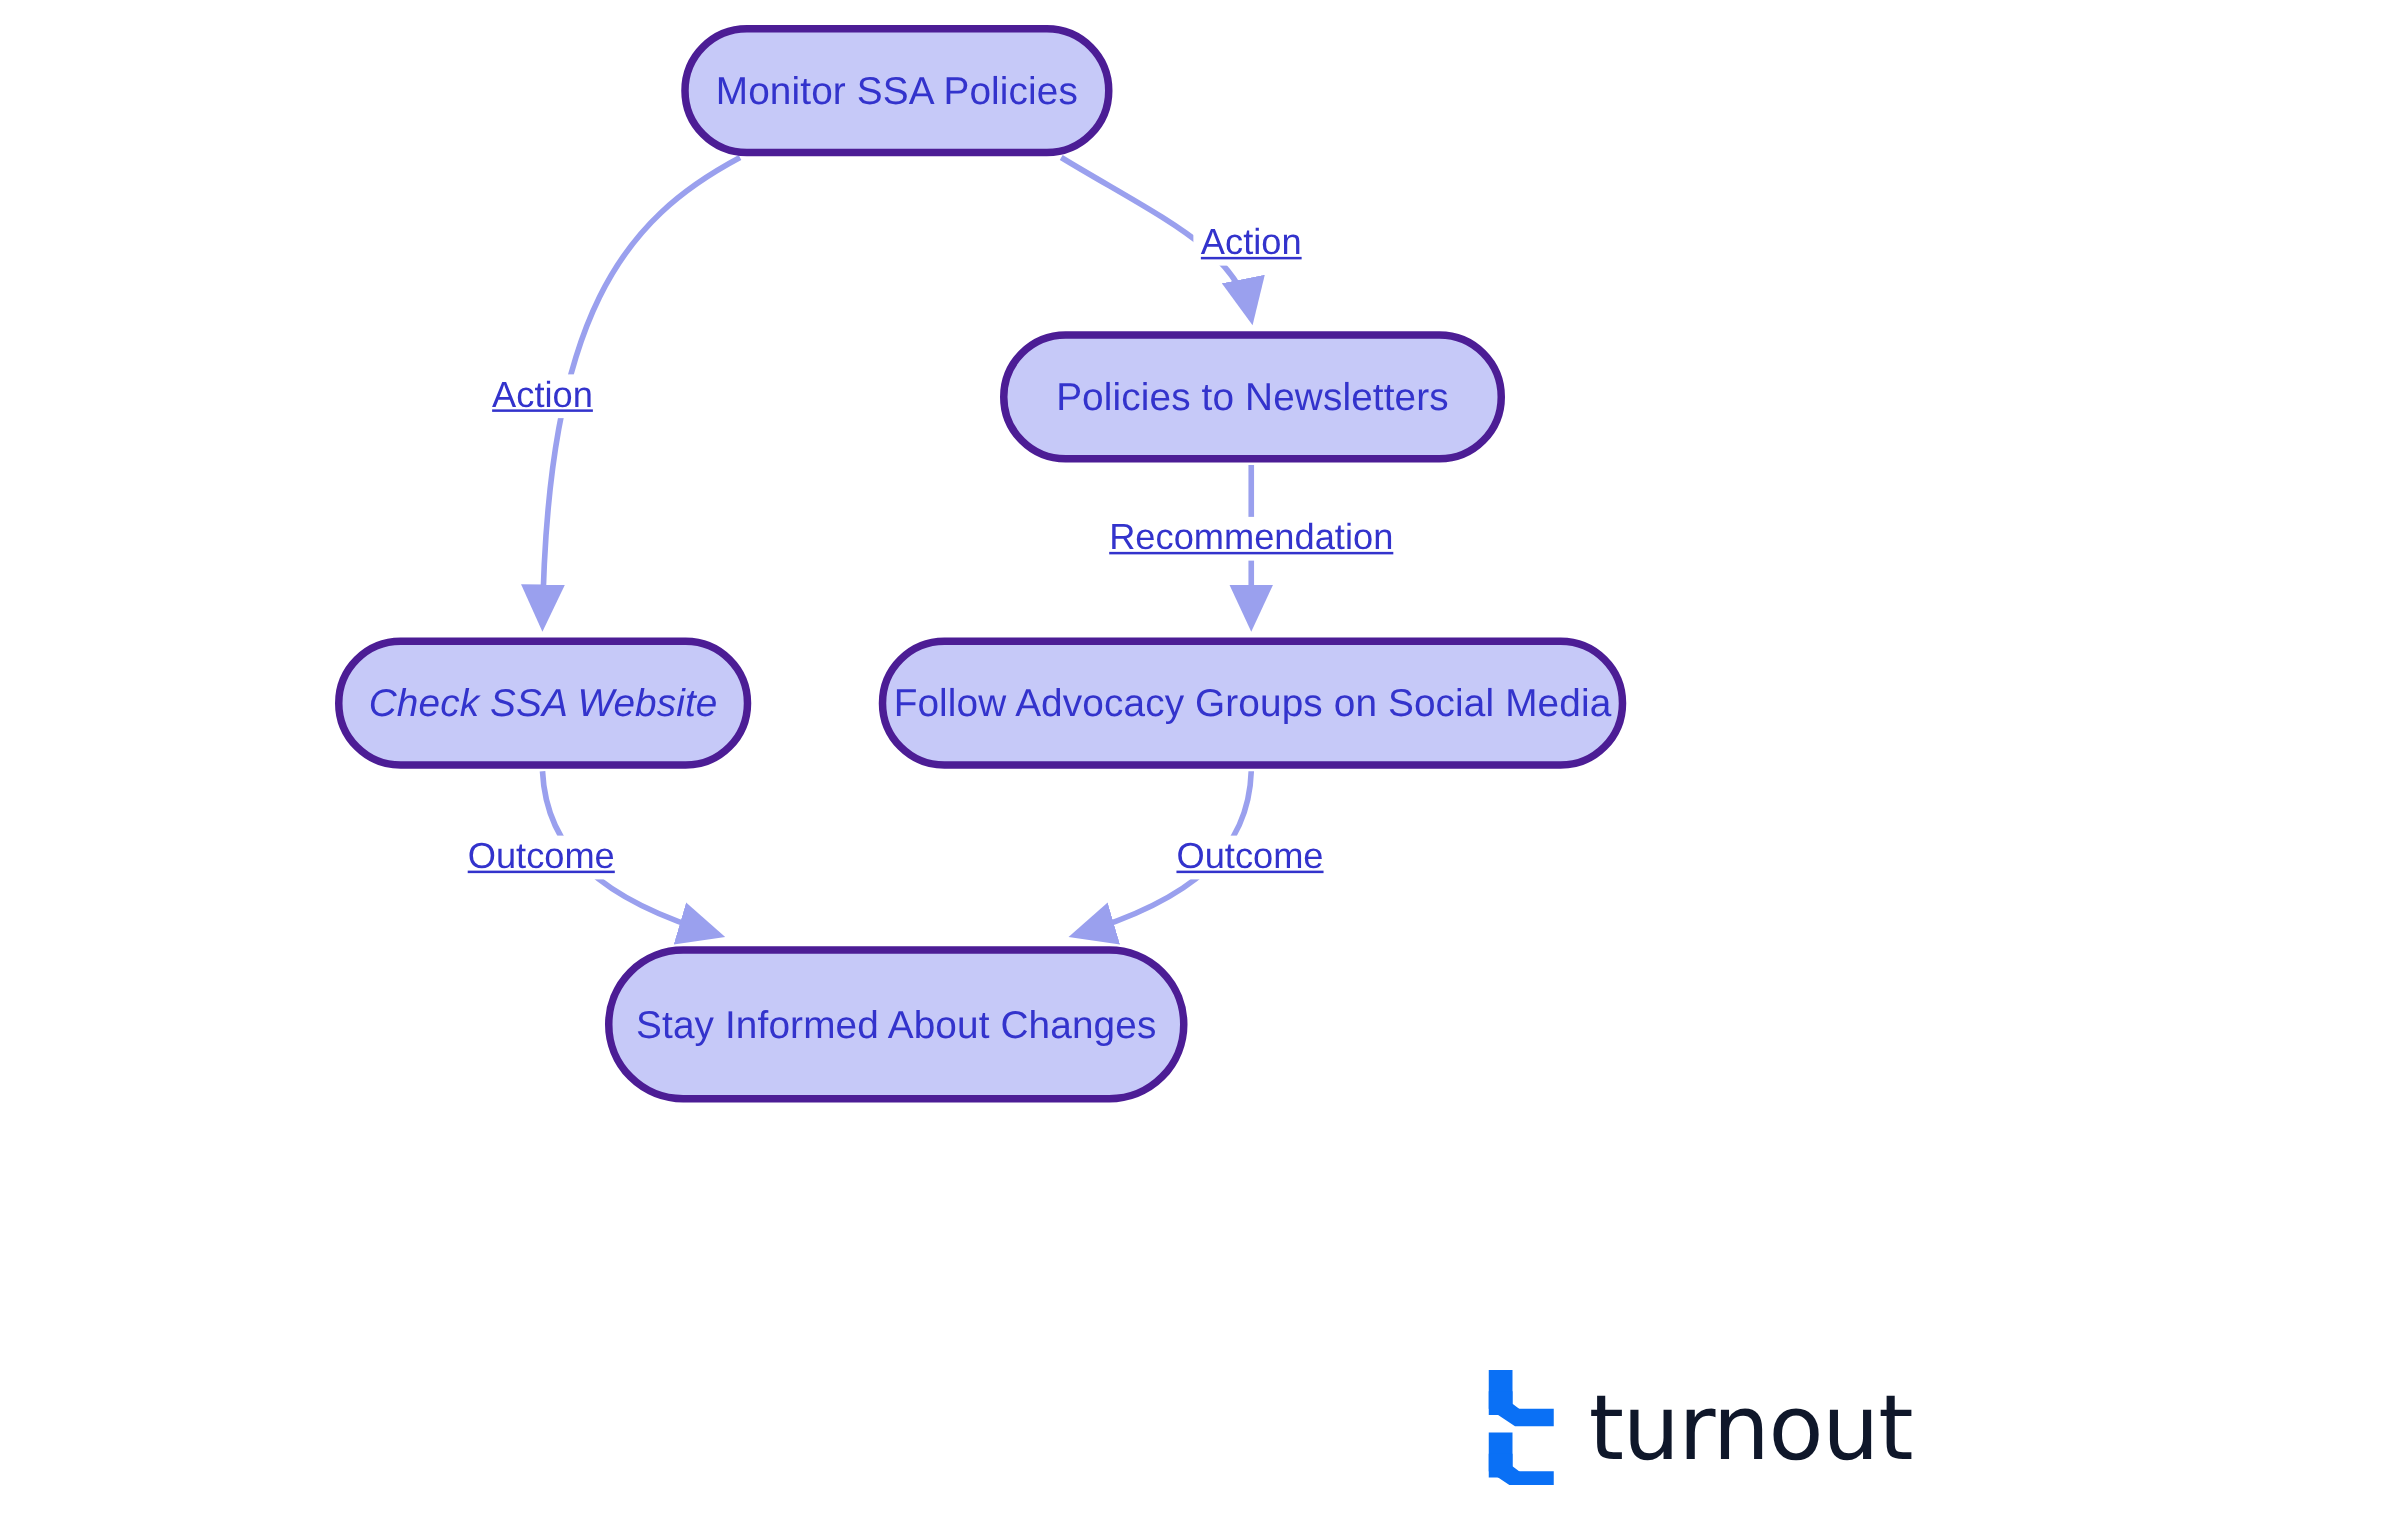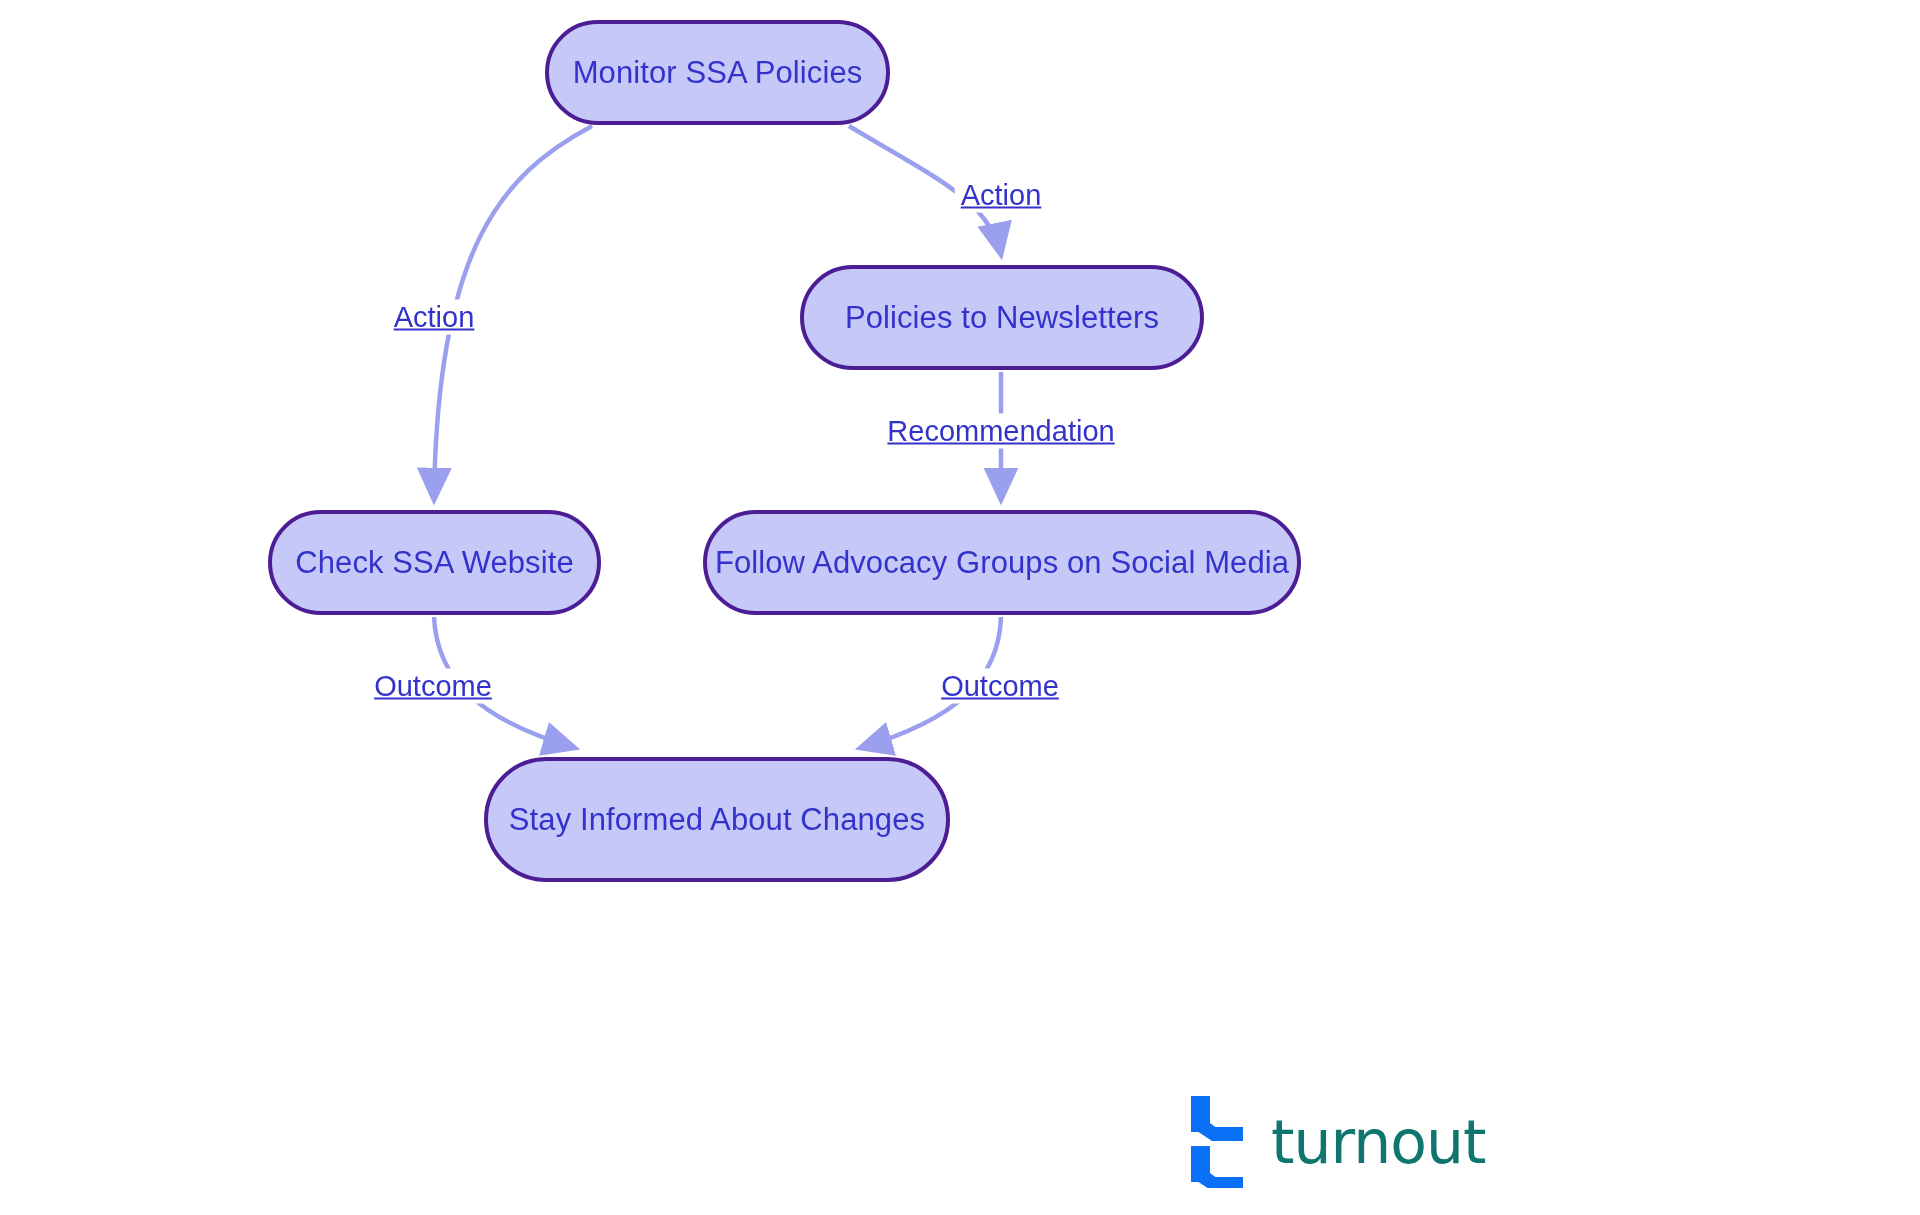--- a/index.html
+++ b/index.html
@@ -21,21 +21,21 @@
     width: 1920px;
     height: 1215px;
   }
   .node {
     position: absolute;
     box-sizing: border-box;
     display: flex;
     align-items: center;
     justify-content: center;
     background: #c6c9f8;
-    border: 4px solid #4c1d95;
+    border: 6px solid #4c1d95;
     border-radius: 999px;
     color: #3333cc;
     font-size: 31px;
     font-weight: 400;
     letter-spacing: 0.1px;
     white-space: nowrap;
     z-index: 3;
   }
   .edge-label {
     position: absolute;
@@ -52,22 +52,22 @@
     position: absolute;
     display: flex;
     align-items: center;
     gap: 26px;
     z-index: 5;
   }
   #brand-mark {
     display: block;
   }
   #brand-wordmark {
-    color: #0f766e;
-    font-size: 60px;
+    color: #0f172a;
+    font-size: 72px;
     font-weight: 400;
     letter-spacing: -1px;
     line-height: 1;
     font-family: "DejaVu Sans", "Liberation Sans", sans-serif;
   }
 </style>
 </head>
 <body>
 
 <svg id="diagram-canvas" viewBox="0 0 1920 1215" xmlns="http://www.w3.org/2000/svg">
@@ -87,21 +87,21 @@
 </svg>
 
 <div class="node" style="left:545px; top:20px; width:345px; height:105px;">
   <span>Monitor SSA Policies</span>
 </div>
 
 <div class="node" style="left:800px; top:265px; width:404px; height:105px;">
   <span>Policies to Newsletters</span>
 </div>
 
-<div class="node" style="left:268px; top:510px; width:333px; height:105px;">
+<div class="node" style="left:268px; top:510px; width:333px; height:105px;font-style:italic;">
   <span>Check SSA Website</span>
 </div>
 
 <div class="node" style="left:703px; top:510px; width:598px; height:105px;">
   <span>Follow Advocacy Groups on Social Media</span>
 </div>
 
 <div class="node" style="left:484px; top:757px; width:466px; height:125px;">
   <span>Stay Informed About Changes</span>
 </div>

